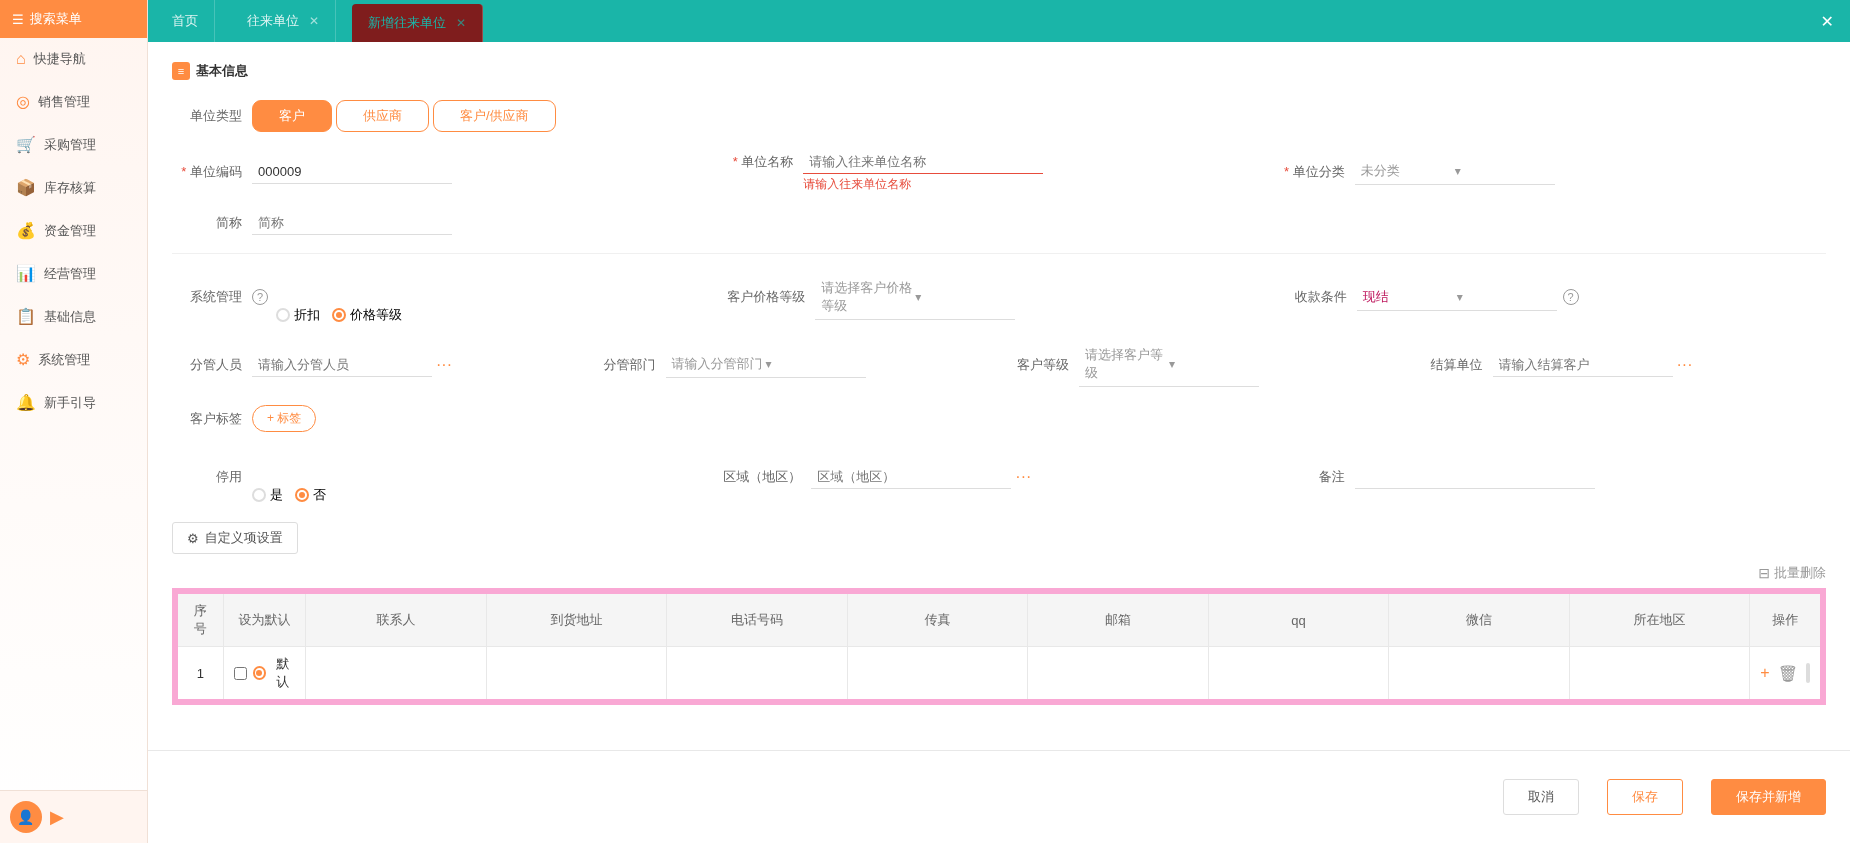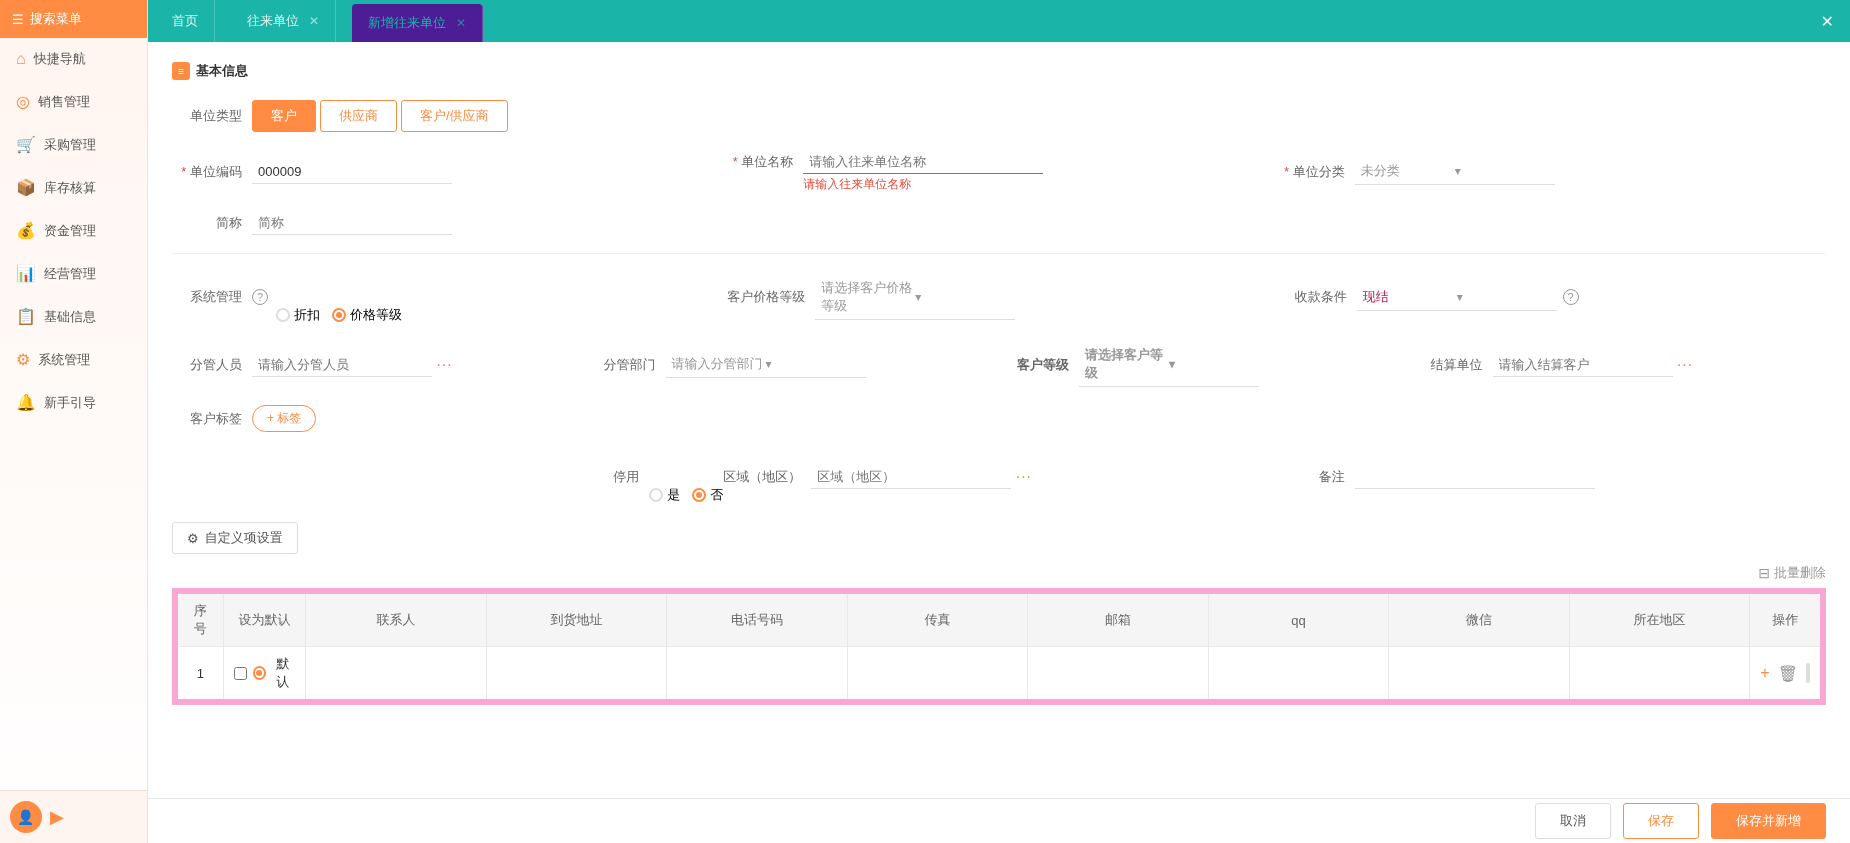--- a/index.html
+++ b/index.html
@@ -73,21 +73,21 @@
       align-items: center;
       padding: 0 16px;
       height: 42px;
       color: rgba(255,255,255,0.85);
       cursor: pointer;
       font-size: 13px;
       gap: 6px;
       border-right: 1px solid rgba(255,255,255,0.2);
     }
     .tab.active {
-      background: #4c1d95;
+      background: #7f1d1d;
       color: #1ab5a8;
       border-radius: 4px 4px 0 0;
       margin-top: 4px;
       height: 38px;
     }
     .tab .close-btn {
       font-size: 12px;
       color: inherit;
       opacity: 0.7;
       cursor: pointer;
@@ -180,23 +180,23 @@
     }
     .form-select-wrapper span { flex: 1; color: #999; font-size: 13px; }
     .form-select-wrapper .chevron { color: #999; font-size: 12px; }
 
     
     .type-btn-group {
       display: flex;
       gap: 4px;
     }
     .type-btn {
-      padding: 6px 18px;
+      padding: 6px 26px;
       border: 1px solid #ff8c42;
-      border-radius: 3px;
+      border-radius: 9px;
       background: white;
       color: #ff8c42;
       cursor: pointer;
       font-size: 13px;
     }
     .type-btn.active {
       background: #ff8c42;
       color: white;
     }
 
@@ -295,24 +295,24 @@
       text-align: center;
       font-size: 13px;
       color: #333;
     }
 
     
     .action-bar {
       display: flex;
       justify-content: flex-end;
       align-items: center;
-      padding: 4px 24px;
+      padding: 28px 24px;
       background: white;
       border-top: 1px solid #e8e8e8;
-      gap: 12px;
+      gap: 28px;
     }
     .btn-cancel {
       padding: 8px 24px;
       border: 1px solid #ddd;
       background: white;
       border-radius: 3px;
       cursor: pointer;
       font-size: 13px;
       color: #555;
     }
@@ -515,21 +515,21 @@
       </div>
 
       <div class="form-field" style="flex:1; align-items:center;">
         <span class="form-label">分管部门</span>
         <div class="form-select-wrapper" style="max-width:200px;">
           <span>请输入分管部门</span>
           <span class="chevron">▾</span>
         </div>
       </div>
 
-      <div class="form-field" style="flex:1; align-items:center;font-weight:bold;">
+      <div class="form-field" style="flex:1; align-items:center;">
         <span class="form-label">客户等级</span>
         <div class="form-select-wrapper" style="max-width:180px;">
           <span>请选择客户等级</span>
           <span class="chevron">▾</span>
         </div>
       </div>
 
       <div class="form-field" style="flex:1; align-items:center;">
         <span class="form-label">结算单位</span>
         <input class="form-input" type="text" style="max-width: 180px;" placeholder="请输入结算客户">
@@ -539,21 +539,21 @@
 
     <div class="form-row">
       <div class="form-field" style="align-items:center; flex:none;">
         <span class="form-label">客户标签</span>
         <button class="tag-btn">+ 标签</button>
       </div>
     </div>
 
     <div class="form-row">
 
-      <div class="form-field" style="flex:1; align-items:center;justify-content:flex-end;">
+      <div class="form-field" style="flex:1; align-items:center;">
         <span class="form-label">停用</span>
         <div class="radio-group">
           <div class="radio-item">
             <div class="radio-circle"></div>
             <span>是</span>
           </div>
           <div class="radio-item">
             <div class="radio-circle checked"></div>
             <span>否</span>
           </div>

